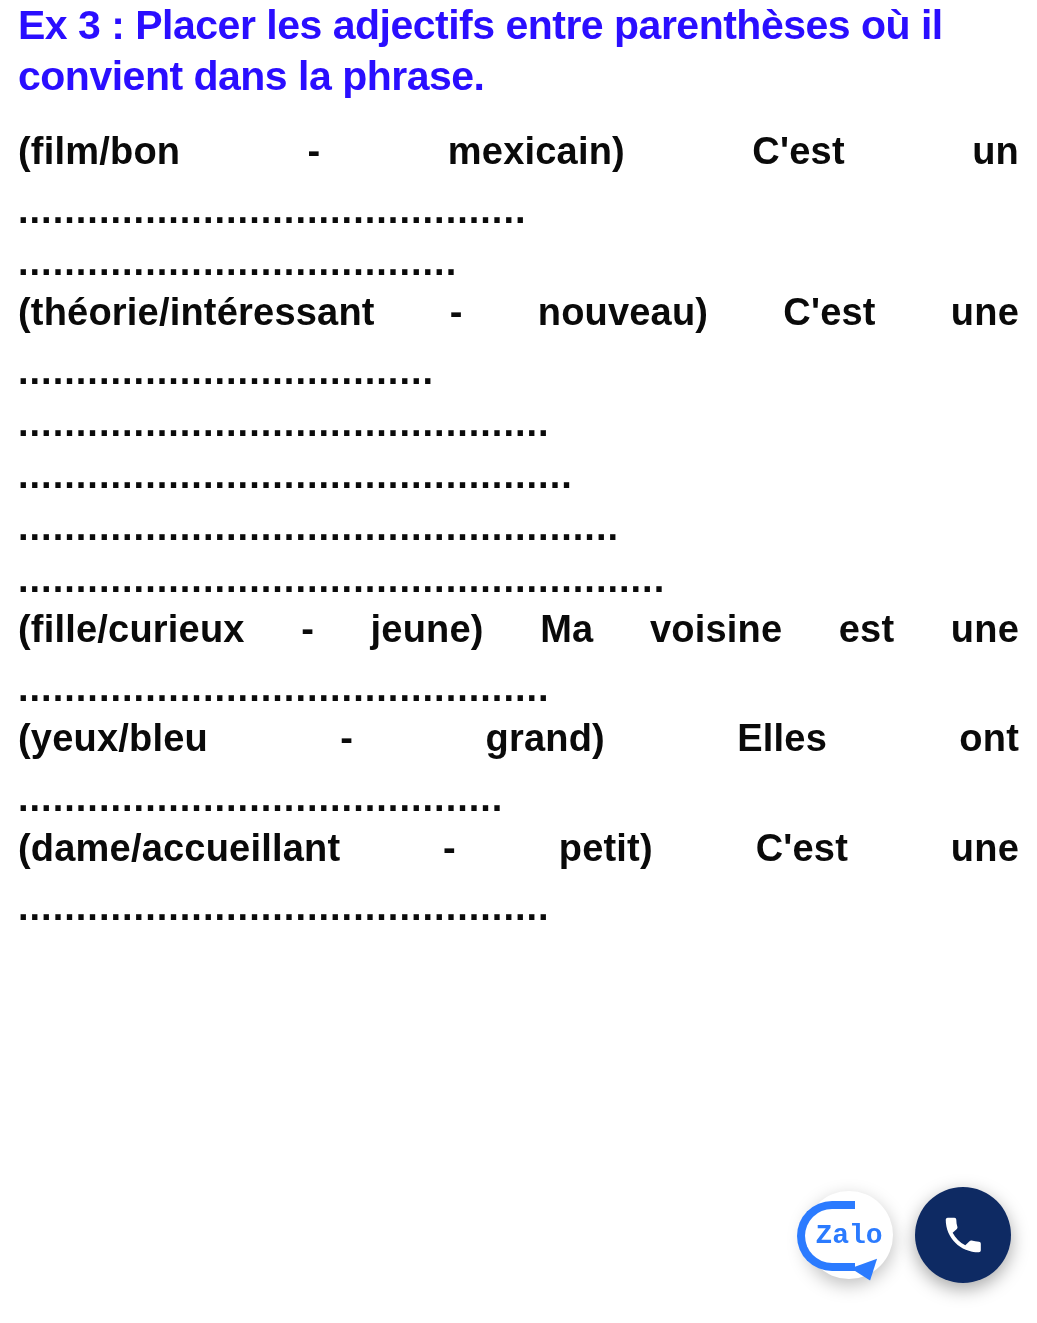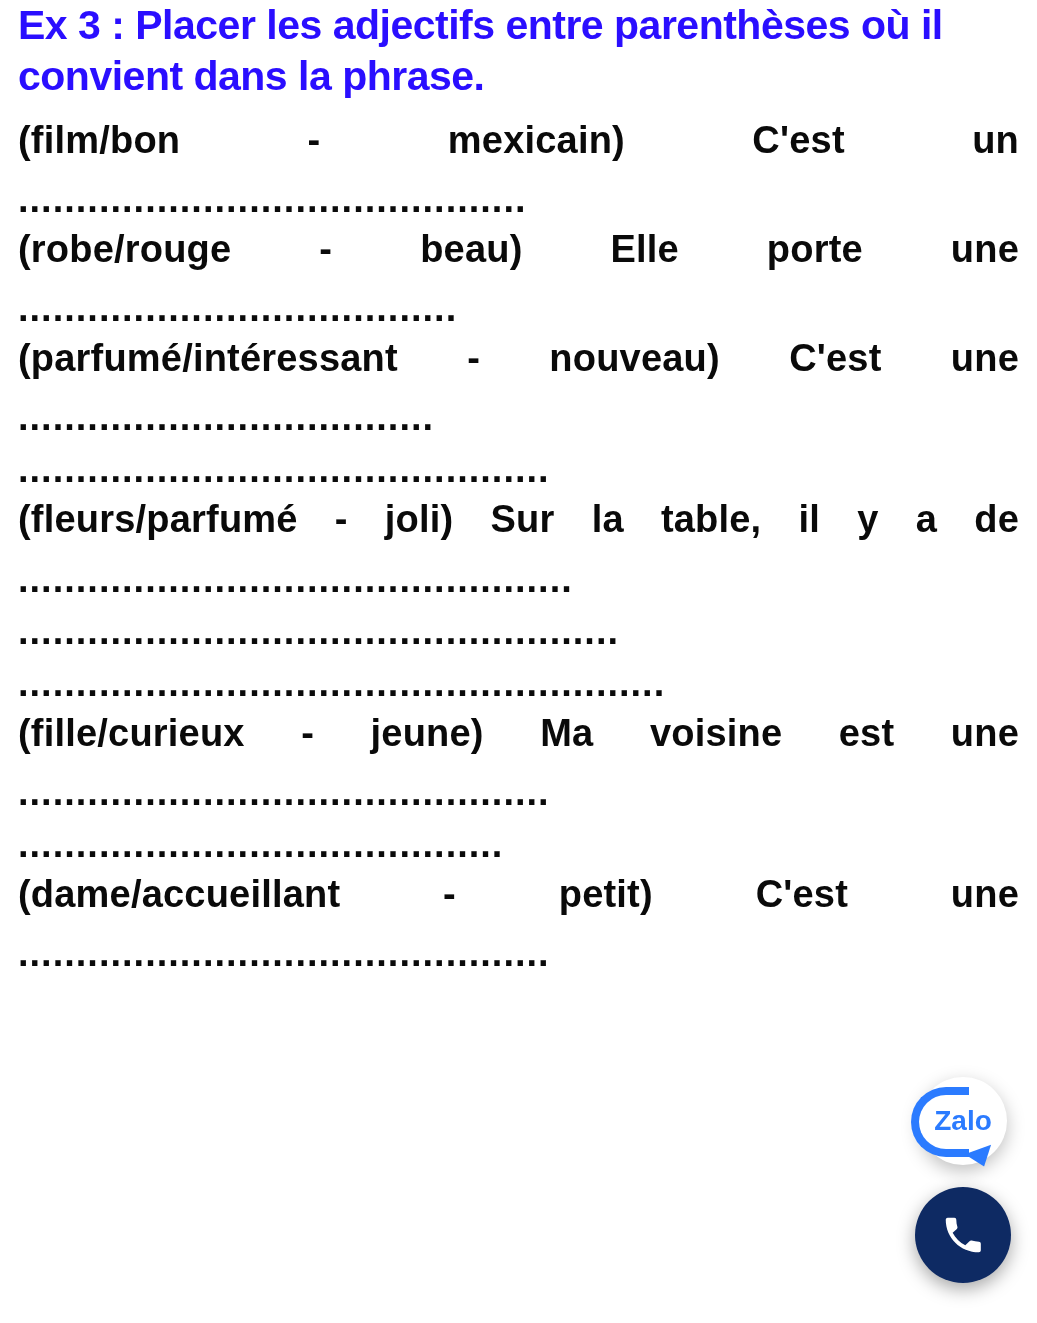--- a/index.html
+++ b/index.html
@@ -10,21 +10,21 @@
       width: 1037px;
       padding: 0 18px 40px 18px;
       position: relative;
     }
     .title {
       color: #2a0eff;
       font-weight: 900;
       font-size: 41px;
       line-height: 1.25;
       letter-spacing: -0.5px;
-      margin-bottom: 12px;
+      margin-bottom: 23px;
     }
     .exercise-line {
       font-size: 38px;
       font-weight: 600;
       letter-spacing: 0.2px;
       text-align: justify;
       text-align-last: justify;
       line-height: 1.35;
     }
     .dots {
@@ -34,23 +34,24 @@
       line-height: 1.0;
       margin: 14px 0 6px 0;
       white-space: nowrap;
       overflow: hidden;
     }
     .fab-group {
       position: fixed;
       right: 26px;
       bottom: 40px;
       display: flex;
-      flex-direction: column;
+      flex-direction: row;
       gap: 22px;
       align-items: center;
+      font-family: Liberation Mono, monospace;
     }
     .zalo-badge {
       width: 88px;
       height: 88px;
       background: #fff;
       border-radius: 50%;
       box-shadow: 0 6px 18px rgba(0,0,0,0.25);
       position: relative;
       display: flex;
       align-items: center;
@@ -100,31 +101,30 @@
     .phone-fab svg { width: 46px; height: 46px; fill: #fff; }
   </style>
 </head>
 <body>
 
 <h1 class="title">Ex 3 : Placer les adjectifs entre parenthèses où il convient dans la phrase.</h1>
 
 <div id="exercise-container">
     <div class="exercise-line">(film/bon - mexicain) C'est un</div>
     <div class="dots">............................................</div>
-    <div class="exercise-line">(robe/rouge - beau) Elle porte une</div>
     <div class="dots">......................................</div>
-    <div class="exercise-line">(parfumé/intéressant - nouveau) C'est une</div>
+    <div class="exercise-line">(théorie/intéressant - nouveau) C'est une</div>
     <div class="dots">....................................</div>
     <div class="dots">..............................................</div>
-    <div class="exercise-line">(fleurs/parfumé - joli) Sur la table, il y a de</div>
     <div class="dots">................................................</div>
     <div class="dots">....................................................</div>
     <div class="dots">........................................................</div>
     <div class="exercise-line">(fille/curieux - jeune) Ma voisine est une</div>
     <div class="dots">..............................................</div>
+    <div class="exercise-line">(yeux/bleu - grand) Elles ont</div>
     <div class="dots">..........................................</div>
     <div class="exercise-line">(dame/accueillant - petit) C'est une</div>
     <div class="dots">..............................................</div>
   </div>
 
 <div class="fab-group">
   <div class="zalo-badge">
     <span class="zalo-text">Zalo</span>
   </div>
   <div class="phone-fab">

